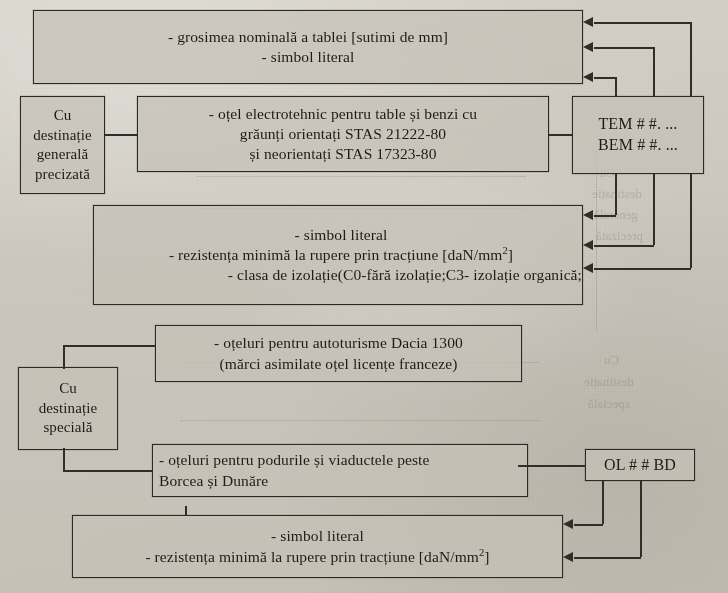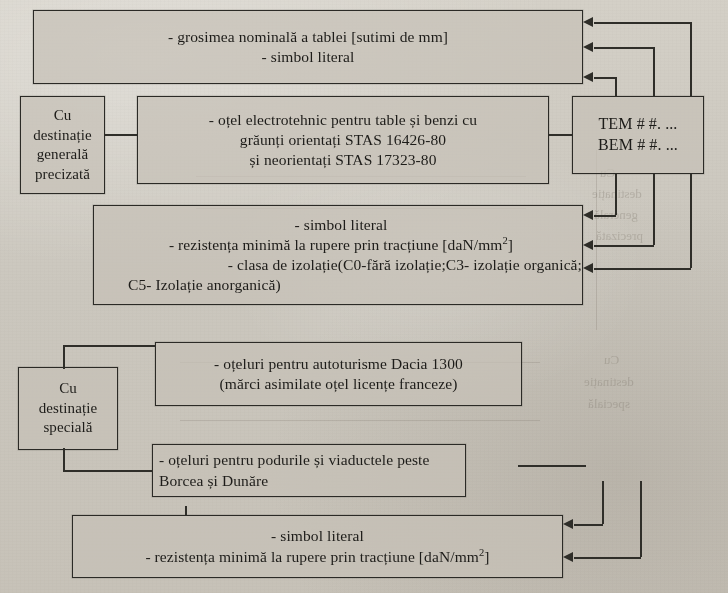--- a/index.html
+++ b/index.html
@@ -102,54 +102,56 @@
     <span class="ln">- simbol literal</span>
   </div>
 
   <div class="box" style="left:20px;top:96px;width:85px;height:98px;font-size:15px;">
     <span class="ln">Cu</span>
     <span class="ln">destinație</span>
     <span class="ln">generală</span>
     <span class="ln">precizată</span>
   </div>
 
-  <div class="box" style="left:137px;top:96px;width:412px;height:88px;">
+  <div class="box" style="left:137px;top:96px;width:412px;height:76px;">
     <span class="ln">- oțel electrotehnic pentru table și benzi cu</span>
-    <span class="ln">grăunți orientați STAS 16426-80</span>
+    <span class="ln">grăunți orientați STAS 21222-80</span>
     <span class="ln">și neorientați STAS 17323-80</span>
   </div>
 
   <div class="box" style="left:572px;top:96px;width:132px;height:78px;font-size:16px;">
     <span class="ln">TEM # #. ...</span>
     <span class="ln">BEM # #. ...</span>
   </div>
 
   <div class="box left-align" style="left:93px;top:205px;width:490px;height:100px;">
     <span class="ln" style="text-align:center;">- simbol literal</span>
     <span class="ln" style="text-align:center;"><span>- rezistența minimă la rupere prin tracțiune [daN/mm</span><sup>2</sup>]</span>
     <span class="ln" style="text-align:right;">- clasa de izolație(C0-fără izolație;C3- izolație organică;</span>
-    <span class="ln" style="padding-left:28px;">C5- Izolație anorganică)</span>
-  </div>
-
-  <div class="box" style="left:155px;top:325px;width:367px;height:64px;margin-top:17px;">
+  </div>
+
+  <div class="box" style="left:155px;top:325px;width:367px;height:57px;">
     <span class="ln">- oțeluri pentru autoturisme Dacia 1300</span>
     <span class="ln">(mărci asimilate oțel licențe franceze)</span>
   </div>
 
   <div class="box" style="left:18px;top:367px;width:100px;height:83px;font-size:15px;">
     <span class="ln">Cu</span>
     <span class="ln">destinație</span>
     <span class="ln">specială</span>
   </div>
 
-  <div class="box left-align" style="left:152px;top:444px;width:314px;height:53px;">
+  <div class="box left-align" style="left:152px;top:444px;width:376px;height:53px;">
     <span class="ln">- oțeluri pentru podurile și viaductele peste</span>
     <span class="ln">Borcea și Dunăre</span>
   </div>
 
+  <div class="box" style="left:585px;top:449px;width:110px;height:32px;font-size:16px;">
+    <span class="ln">OL # # BD</span>
+  </div>
 
   <div class="box" style="left:72px;top:515px;width:491px;height:63px;">
     <span class="ln">- simbol literal</span>
     <span class="ln"><span>- rezistența minimă la rupere prin tracțiune [daN/mm</span><sup>2</sup>]</span>
   </div>
 
   <div class="h" style="left:105px;top:134px;width:32px;"></div>
 
   <div class="h" style="left:549px;top:134px;width:23px;"></div>
 

